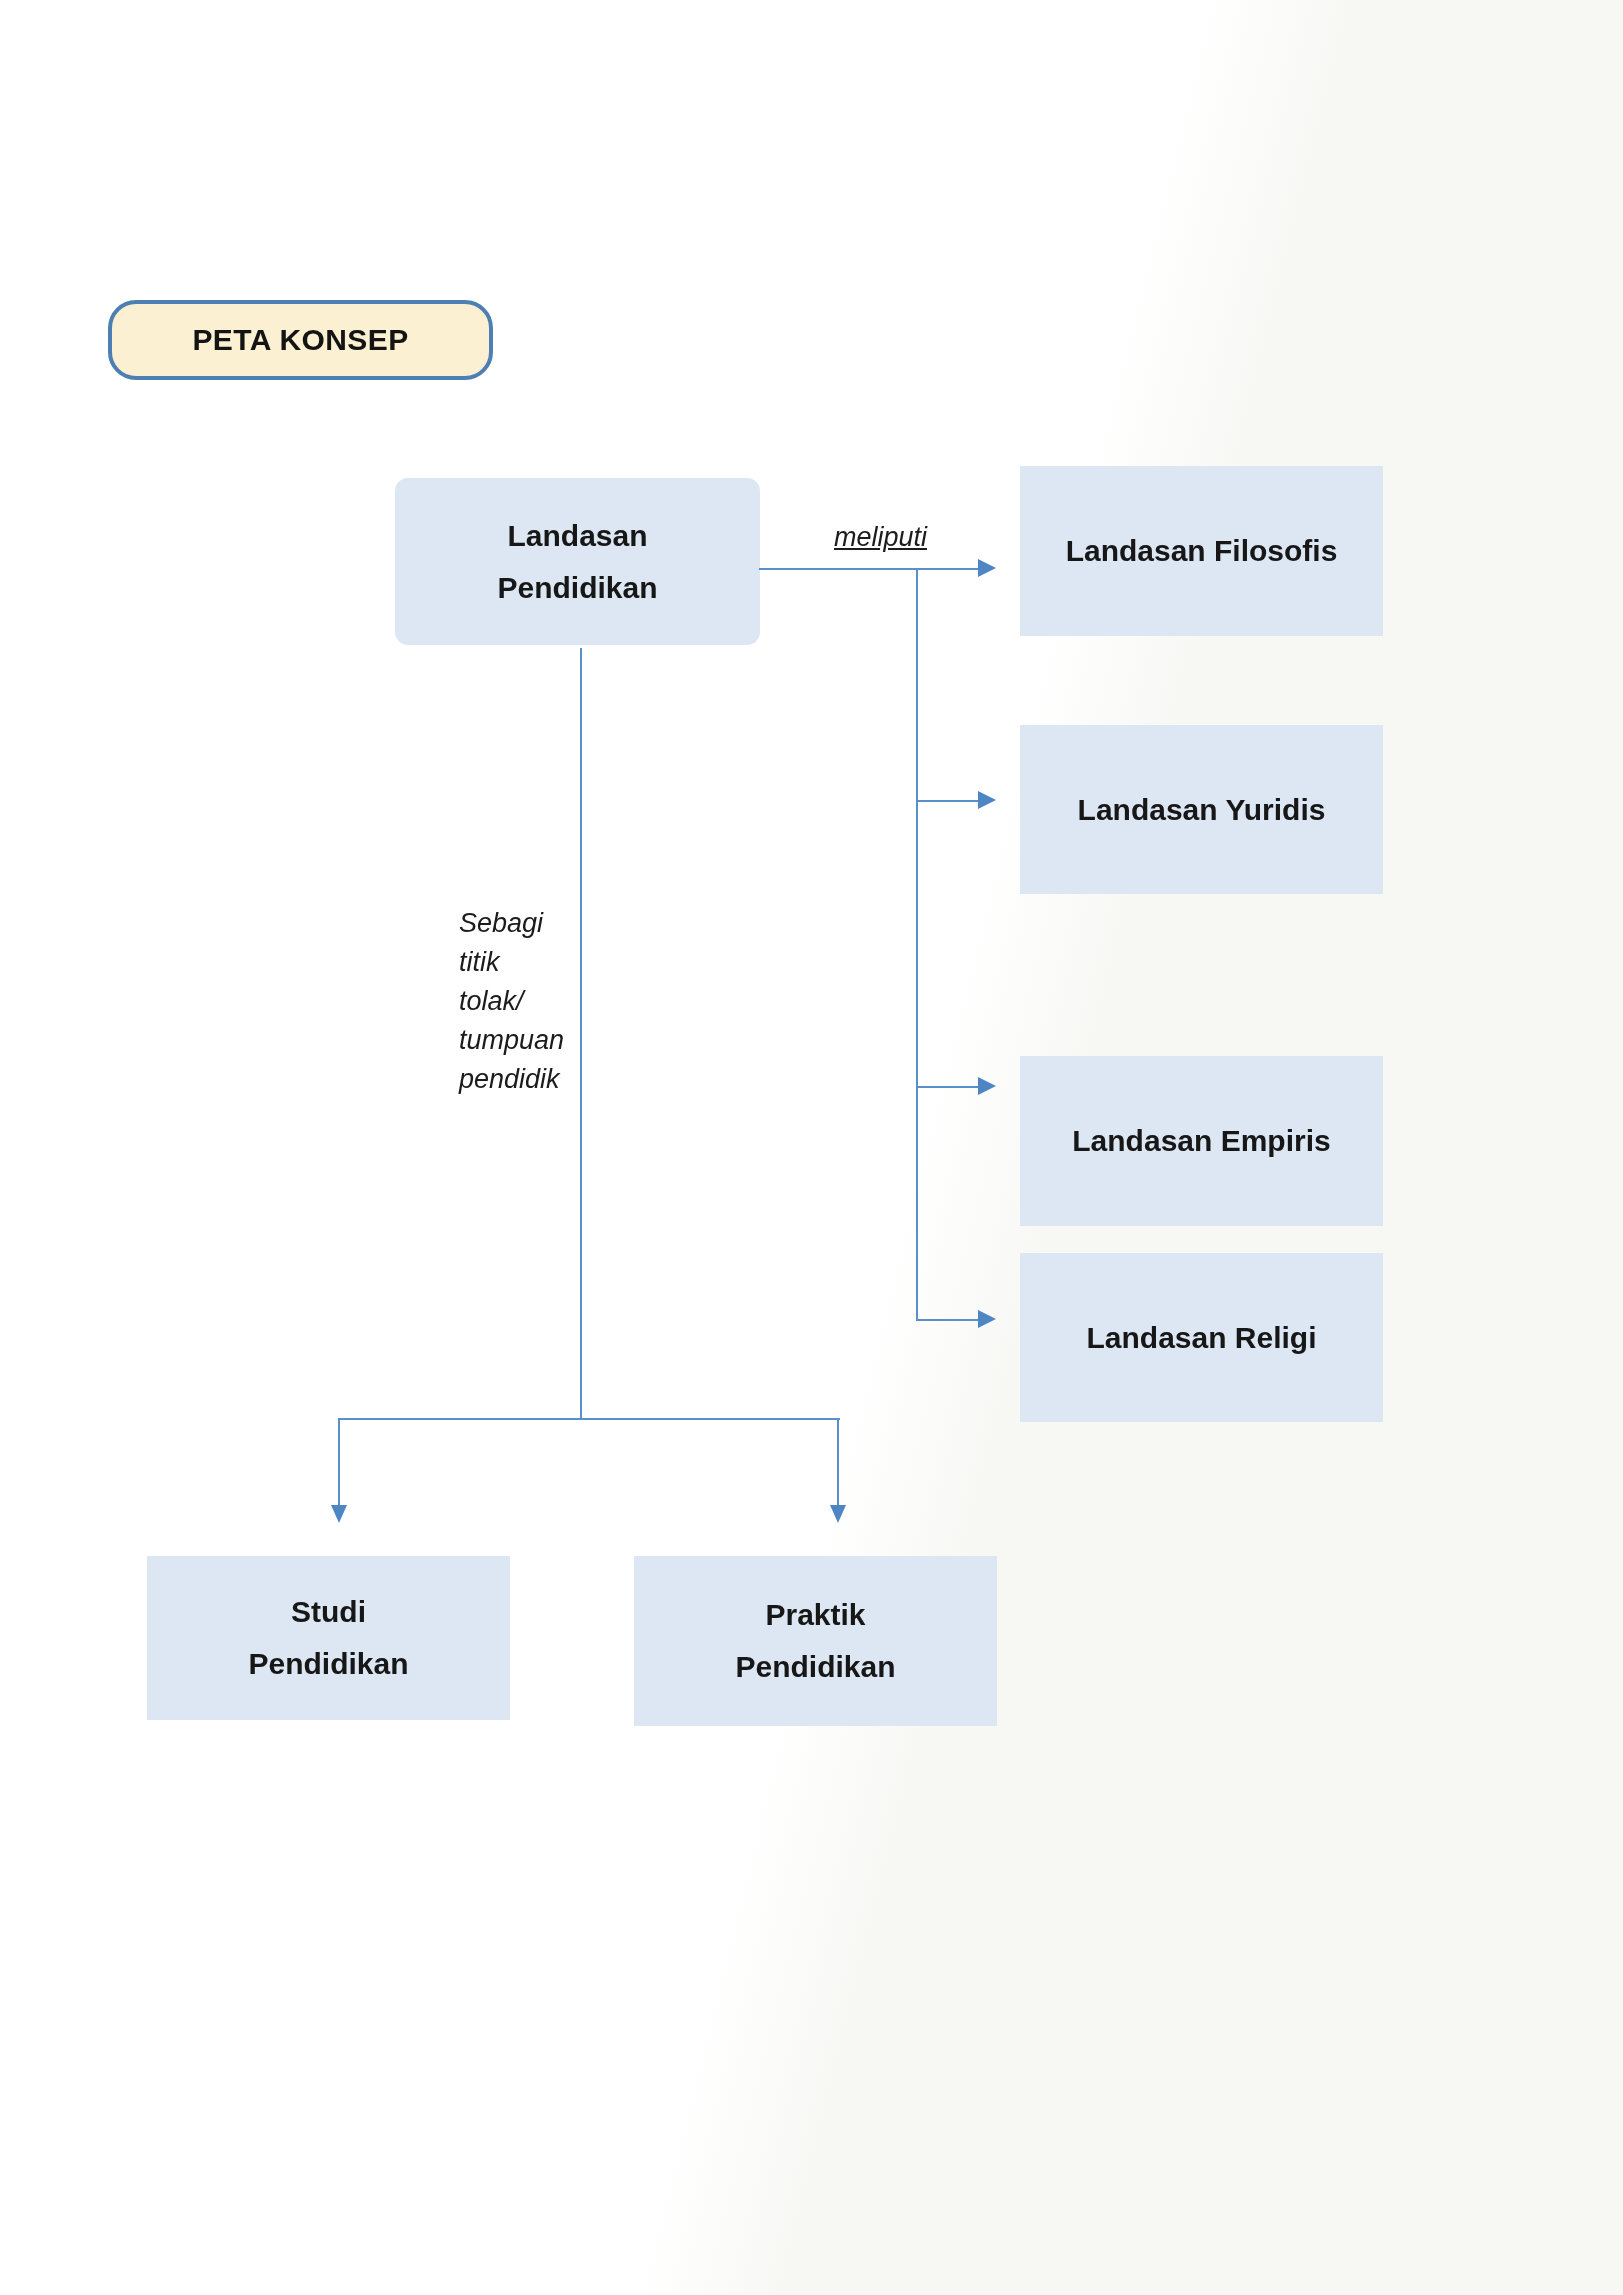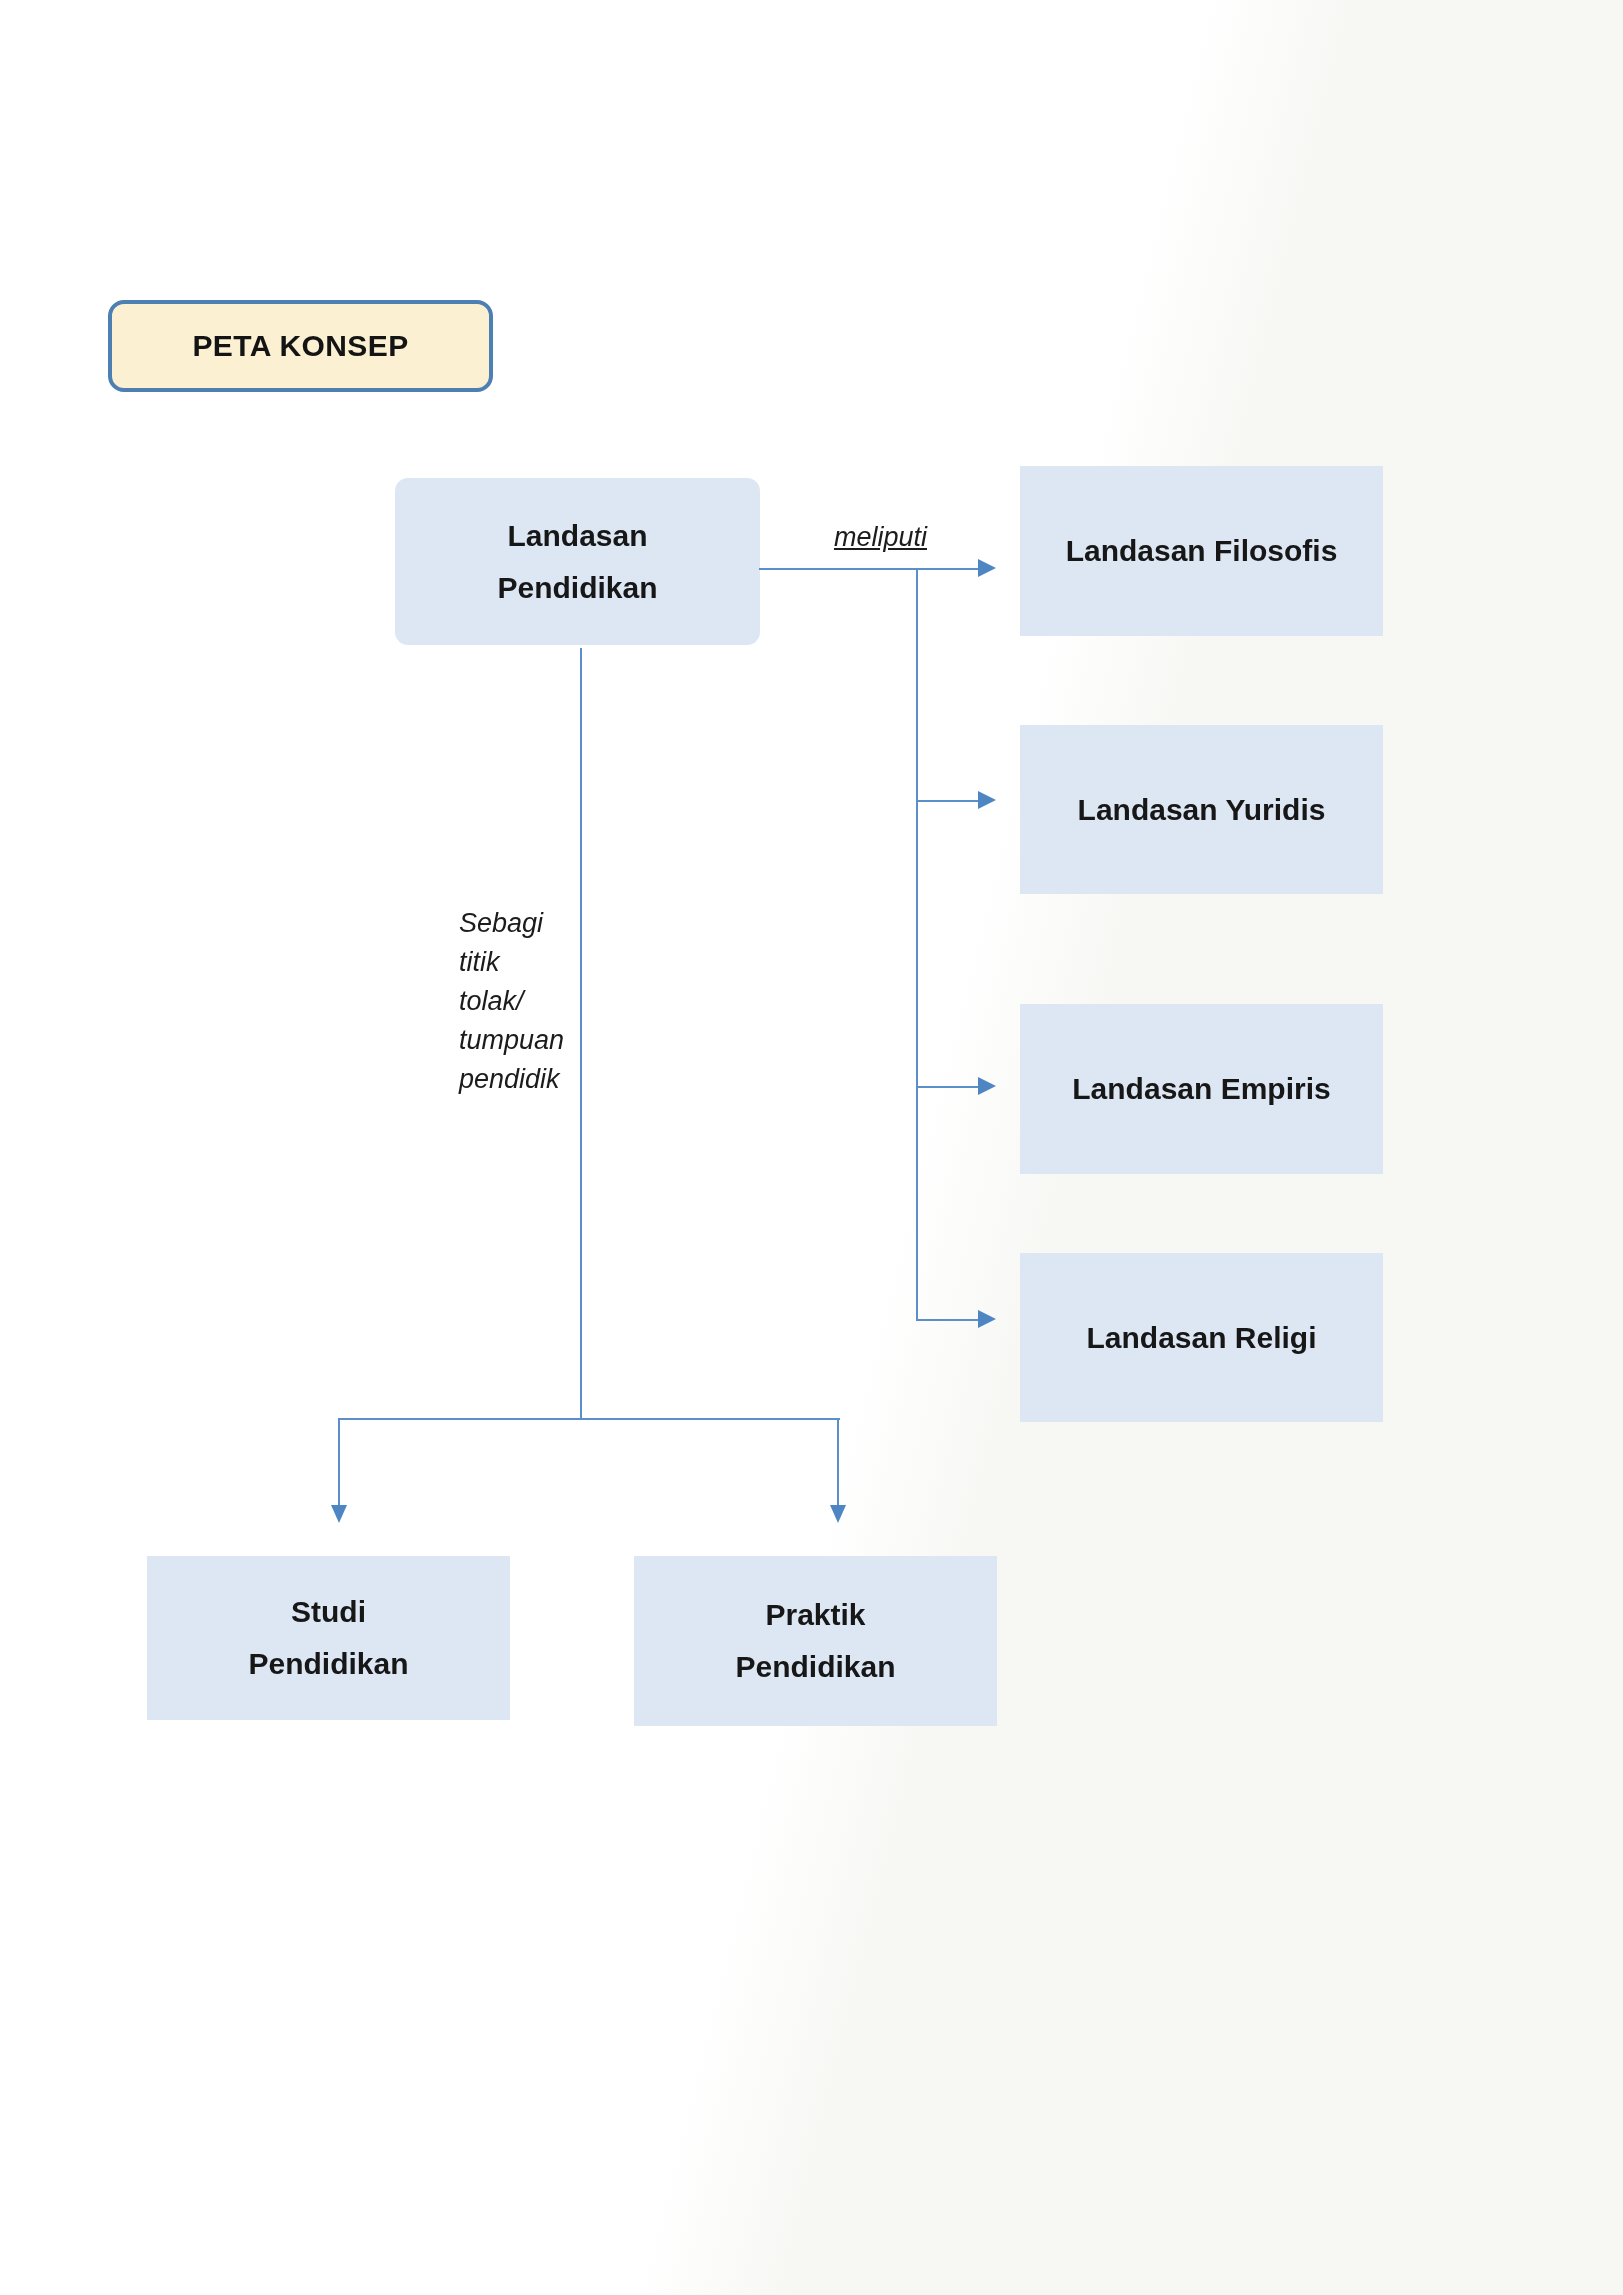--- a/index.html
+++ b/index.html
@@ -15,24 +15,24 @@
     color: var(--text);
     overflow: hidden;
   }
 
   
   .title-box {
     position: absolute;
     left: 108px;
     top: 300px;
     width: 385px;
-    height: 92px;
+    height: 80px;
     background: var(--title-fill);
     border: 4px solid var(--title-border);
-    border-radius: 16px;
+    border-radius: 28px;
     box-sizing: border-box;
     display: flex;
     align-items: center;
     justify-content: center;
   }
   .title-box span {
     font-size: 30px;
     font-weight: bold;
     color: #141414;
     letter-spacing: 0.4px;
@@ -51,21 +51,21 @@
     font-size: 30px;
     font-weight: bold;
     color: var(--text);
     line-height: 52px;
     white-space: pre-line;
   }
 
   .node-root     { left: 395px;  top: 478px;  width: 365px; height: 167px; border-radius: 13px; }
   .node-filosofis{ left: 1020px; top: 466px;  width: 363px; height: 170px; }
   .node-yuridis  { left: 1020px; top: 725px;  width: 363px; height: 169px; text-align: right; }
-  .node-empiris  { left: 1020px; top: 1004px; width: 363px; height: 170px; align-items: center; }
+  .node-empiris  { left: 1020px; top: 1056px; width: 363px; height: 170px; align-items: center; }
   .node-religi   { left: 1020px; top: 1253px; width: 363px; height: 169px; }
   .node-studi    { left: 147px;  top: 1556px; width: 363px; height: 164px; }
   .node-praktik  { left: 634px;  top: 1556px; width: 363px; height: 170px; }
 
   
   .edge-label {
     position: absolute;
     font-style: italic;
     font-size: 27px;
     color: #1c1c1c;

